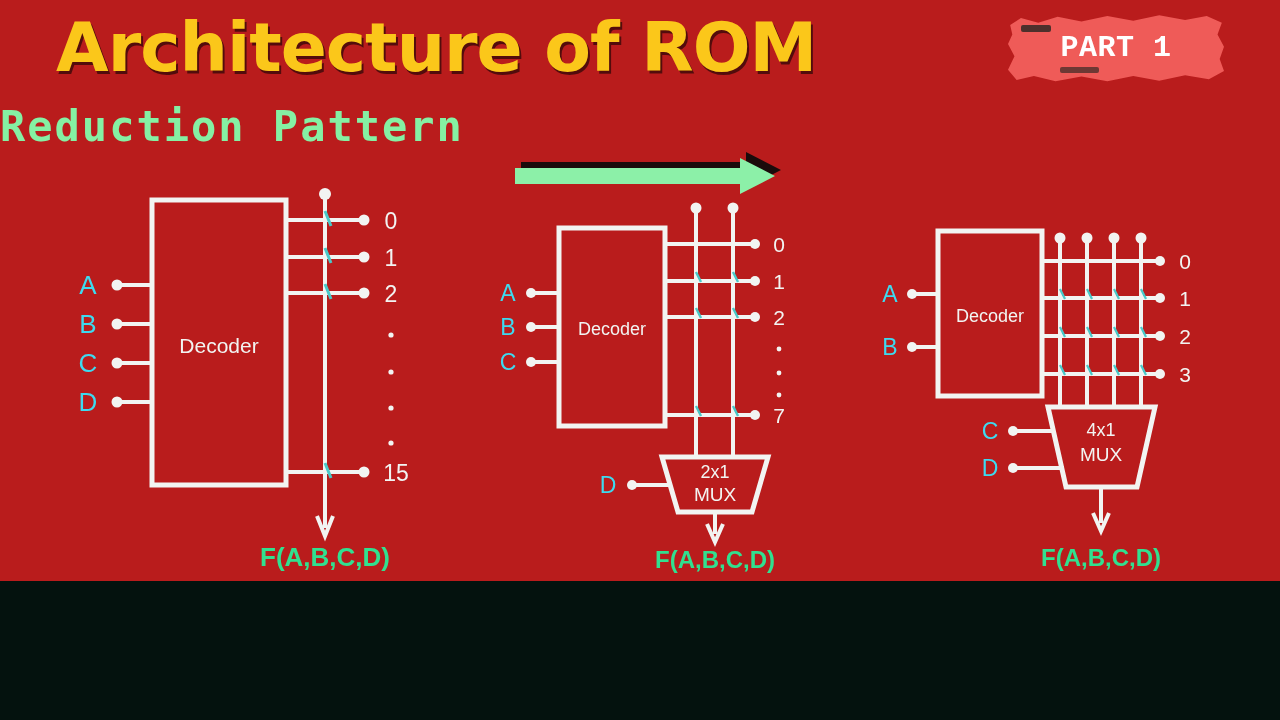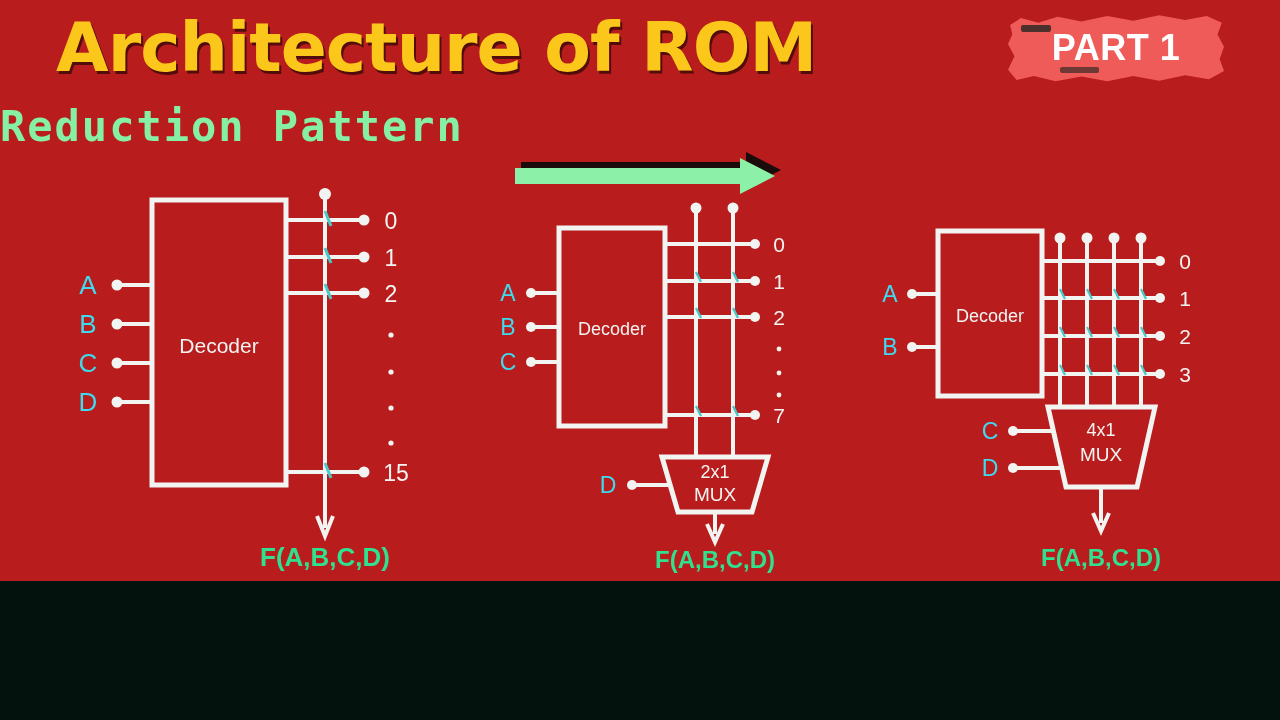--- a/index.html
+++ b/index.html
@@ -59,23 +59,23 @@
     position: absolute;
     left: 24%; top: 78%; width: 18%; height: 9%;
     background: #17211d; opacity: .6; border-radius: 2px;
   }
   #part-label {
     position: absolute;
     inset: 0;
     display: flex;
     align-items: center;
     justify-content: center;
-    font-family: Liberation Sans, sans-serif;
+    font-family: Liberation Mono, monospace;
     font-weight: bold;
-    font-size: 36px;
+    font-size: 30px;
     letter-spacing: 0.5px;
     color: #ffffff;
     z-index: 3;
   }
 
   
   #subtitle {
     position: absolute;
     left: 0;
     right: 0;

